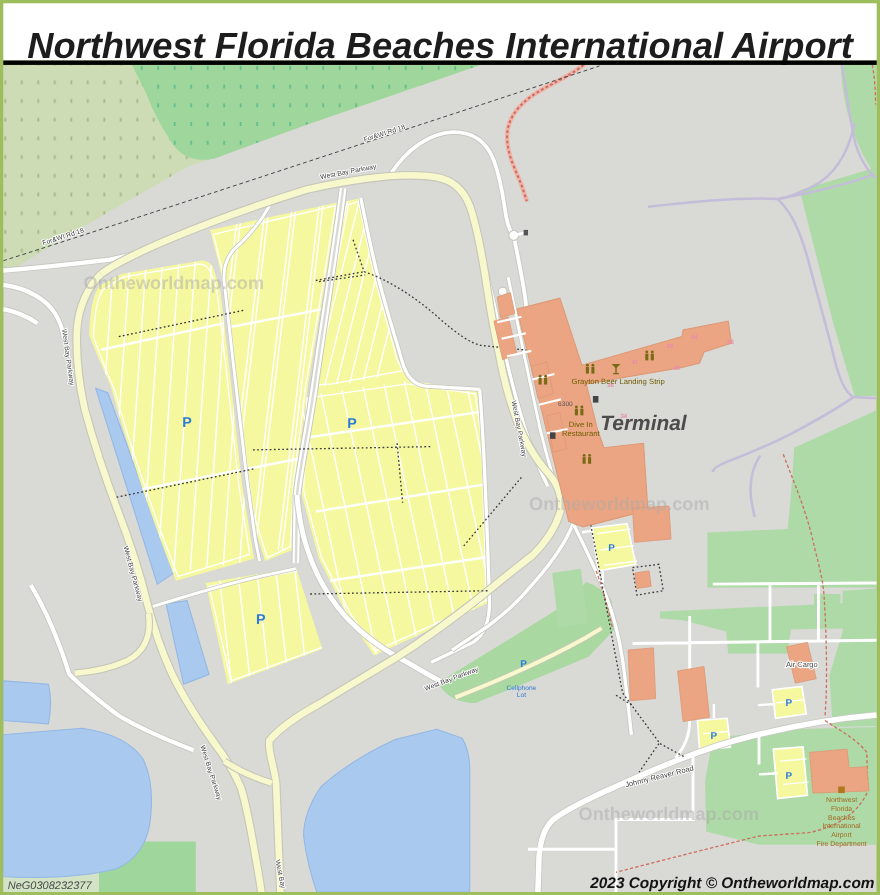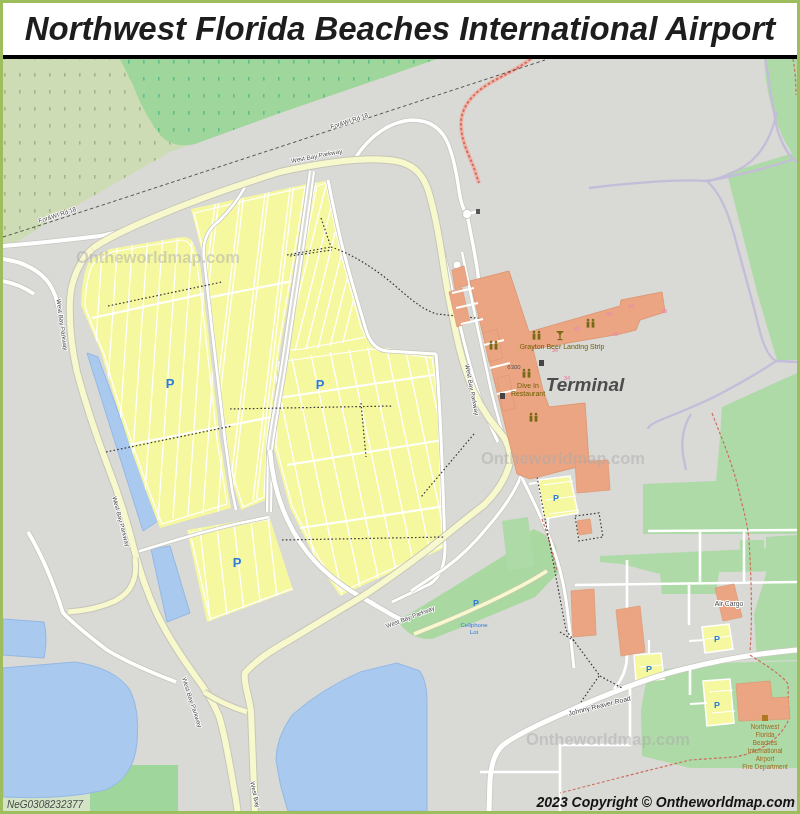--- a/index.html
+++ b/index.html
@@ -1,18 +1,18 @@
 <!DOCTYPE html>
 <html><head>
 <meta charset="utf-8">
 <style>
 html,body{margin:0;padding:0;}
 #page{position:relative;width:800px;height:814px;background:#9ebd5d;overflow:hidden;font-family:"Liberation Sans",sans-serif;}
 #titlebar{position:absolute;left:3px;top:3px;width:794px;height:52px;background:#ffffff;}
-#titlebar h1{margin:0;text-align:center;font-style:italic;font-weight:bold;font-size:33px;line-height:52px;color:#1d1d1d;letter-spacing:0px;white-space:nowrap;}
+#titlebar h1{margin:13px;text-align:center;font-style:italic;font-weight:bold;font-size:33px;line-height:52px;color:#1d1d1d;letter-spacing:0px;white-space:nowrap;}
 #blackrule{position:absolute;left:3px;top:55px;width:794px;height:4px;background:#000;}
 #map{position:absolute;left:3px;top:59px;width:794px;height:752px;}
 </style>
 </head>
 <body>
 <div id="page">
 
 <div id="titlebar">
       <h1>Northwest Florida Beaches International Airport</h1>
     </div>

